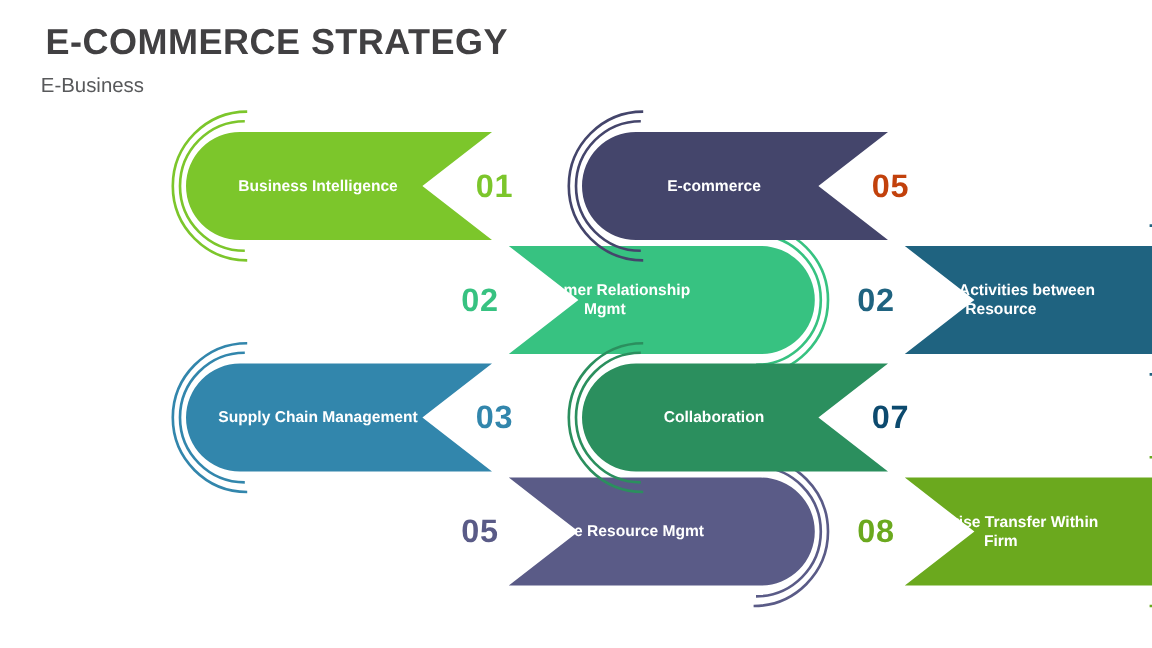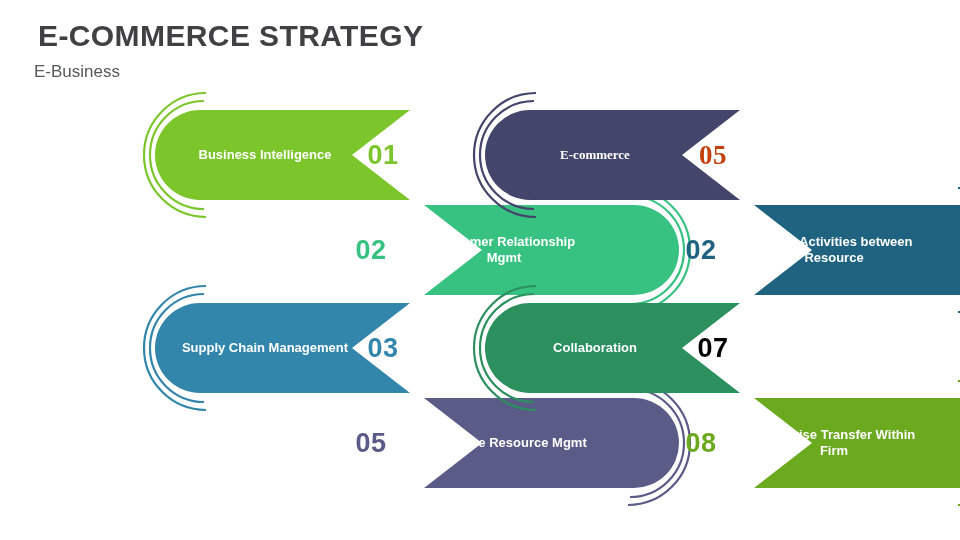--- a/index.html
+++ b/index.html
@@ -30,21 +30,21 @@
   .lbl{
     position:absolute;
     color:#ffffff;font-weight:bold;font-size:13px;line-height:16px;
     text-align:center;
     display:flex;align-items:center;justify-content:center;
     top:0;height:126px;
   }
   .num{
     position:absolute;top:0;height:126px;
     display:flex;align-items:center;justify-content:center;
-    font-size:27px;font-weight:bold;letter-spacing:.5px;
+    font-size:27px;font-weight:bold;letter-spacing:.5px;margin-left:29px;
   }
 
   
   .dir-l .lbl{left:28px;width:170px;}
   .dir-l .num{left:200px;width:62px;}
   
   .dir-r .lbl{left:152px;width:180px;}
   .dir-r .num{left:78px;width:62px;}
 </style>
 </head>
@@ -93,21 +93,21 @@
         <svg viewBox="0 0 420 126">
           <g transform="translate(420,0) scale(-1,1)">
             <path d="M 54 1 A 62 62 0 0 0 54 125" fill="none" stroke="#5A5B87" stroke-width="2.2"></path>
             <path d="M 52 9 A 54 54 0 0 0 52 117" fill="none" stroke="#5A5B87" stroke-width="2.2"></path>
             <path d="M 48 18 L 258 18 L 200 63 L 258 108 L 48 108 A 45 45 0 0 1 48 18 Z" fill="#5A5B87"></path>
           </g>
         </svg>
         <div class="lbl">Enterprise Resource Mgmt</div>
         <div class="num" style="color: rgb(90, 91, 135);">05</div>
       </div>
-      <div class="row dir-l" style="left: 482px; top: 92px; font-family: Liberation Serif, serif;">
+      <div class="row dir-l" style="left: 482px; top: 92px;">
         <svg viewBox="0 0 420 126">
           <g>
             <path d="M 54 1 A 62 62 0 0 0 54 125" fill="none" stroke="#44456B" stroke-width="2.2"></path>
             <path d="M 52 9 A 54 54 0 0 0 52 117" fill="none" stroke="#44456B" stroke-width="2.2"></path>
             <path d="M 48 18 L 258 18 L 200 63 L 258 108 L 48 108 A 45 45 0 0 1 48 18 Z" fill="#44456B"></path>
           </g>
         </svg>
         <div class="lbl">E-commerce</div>
         <div class="num" style="color: #c2410c; text-align: right;">05</div>
       </div>
@@ -124,21 +124,21 @@
       </div>
       <div class="row dir-l" style="left: 482px; top: 285px;">
         <svg viewBox="0 0 420 126">
           <g>
             <path d="M 54 1 A 62 62 0 0 0 54 125" fill="none" stroke="#2B8F5E" stroke-width="2.2"></path>
             <path d="M 52 9 A 54 54 0 0 0 52 117" fill="none" stroke="#2B8F5E" stroke-width="2.2"></path>
             <path d="M 48 18 L 258 18 L 200 63 L 258 108 L 48 108 A 45 45 0 0 1 48 18 Z" fill="#2B8F5E"></path>
           </g>
         </svg>
         <div class="lbl">Collaboration</div>
-        <div class="num" style="color: #000000;">07</div>
+        <div class="num" style="color: #0c4a6e;">07</div>
       </div>
       <div class="row dir-r" style="left: 592px; top: 380px;">
         <svg viewBox="0 0 420 126">
           <g transform="translate(420,0) scale(-1,1)">
             <path d="M 54 1 A 62 62 0 0 0 54 125" fill="none" stroke="#6BA91E" stroke-width="2.2"></path>
             <path d="M 52 9 A 54 54 0 0 0 52 117" fill="none" stroke="#6BA91E" stroke-width="2.2"></path>
             <path d="M 48 18 L 258 18 L 200 63 L 258 108 L 48 108 A 45 45 0 0 1 48 18 Z" fill="#6BA91E"></path>
           </g>
         </svg>
         <div class="lbl">Enterprise Transfer Within Firm</div>

